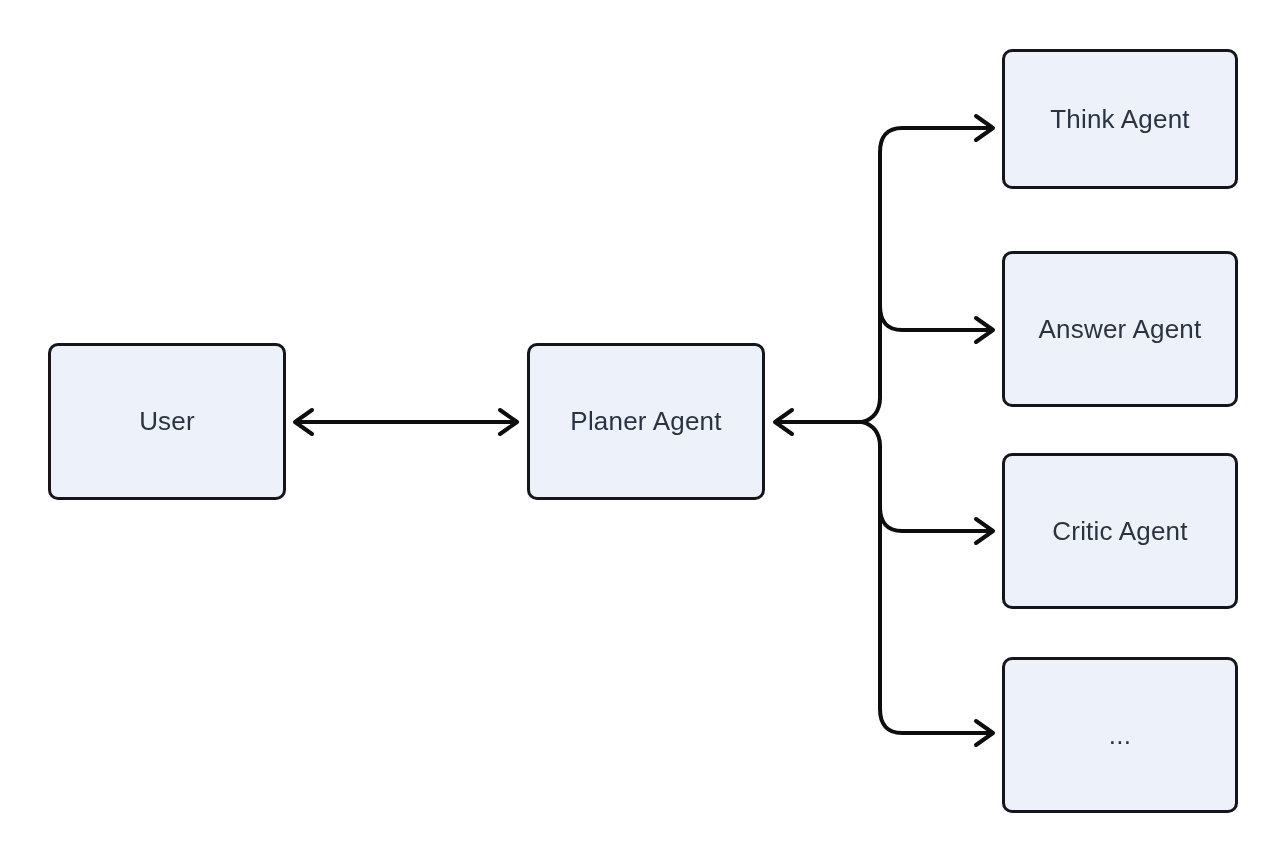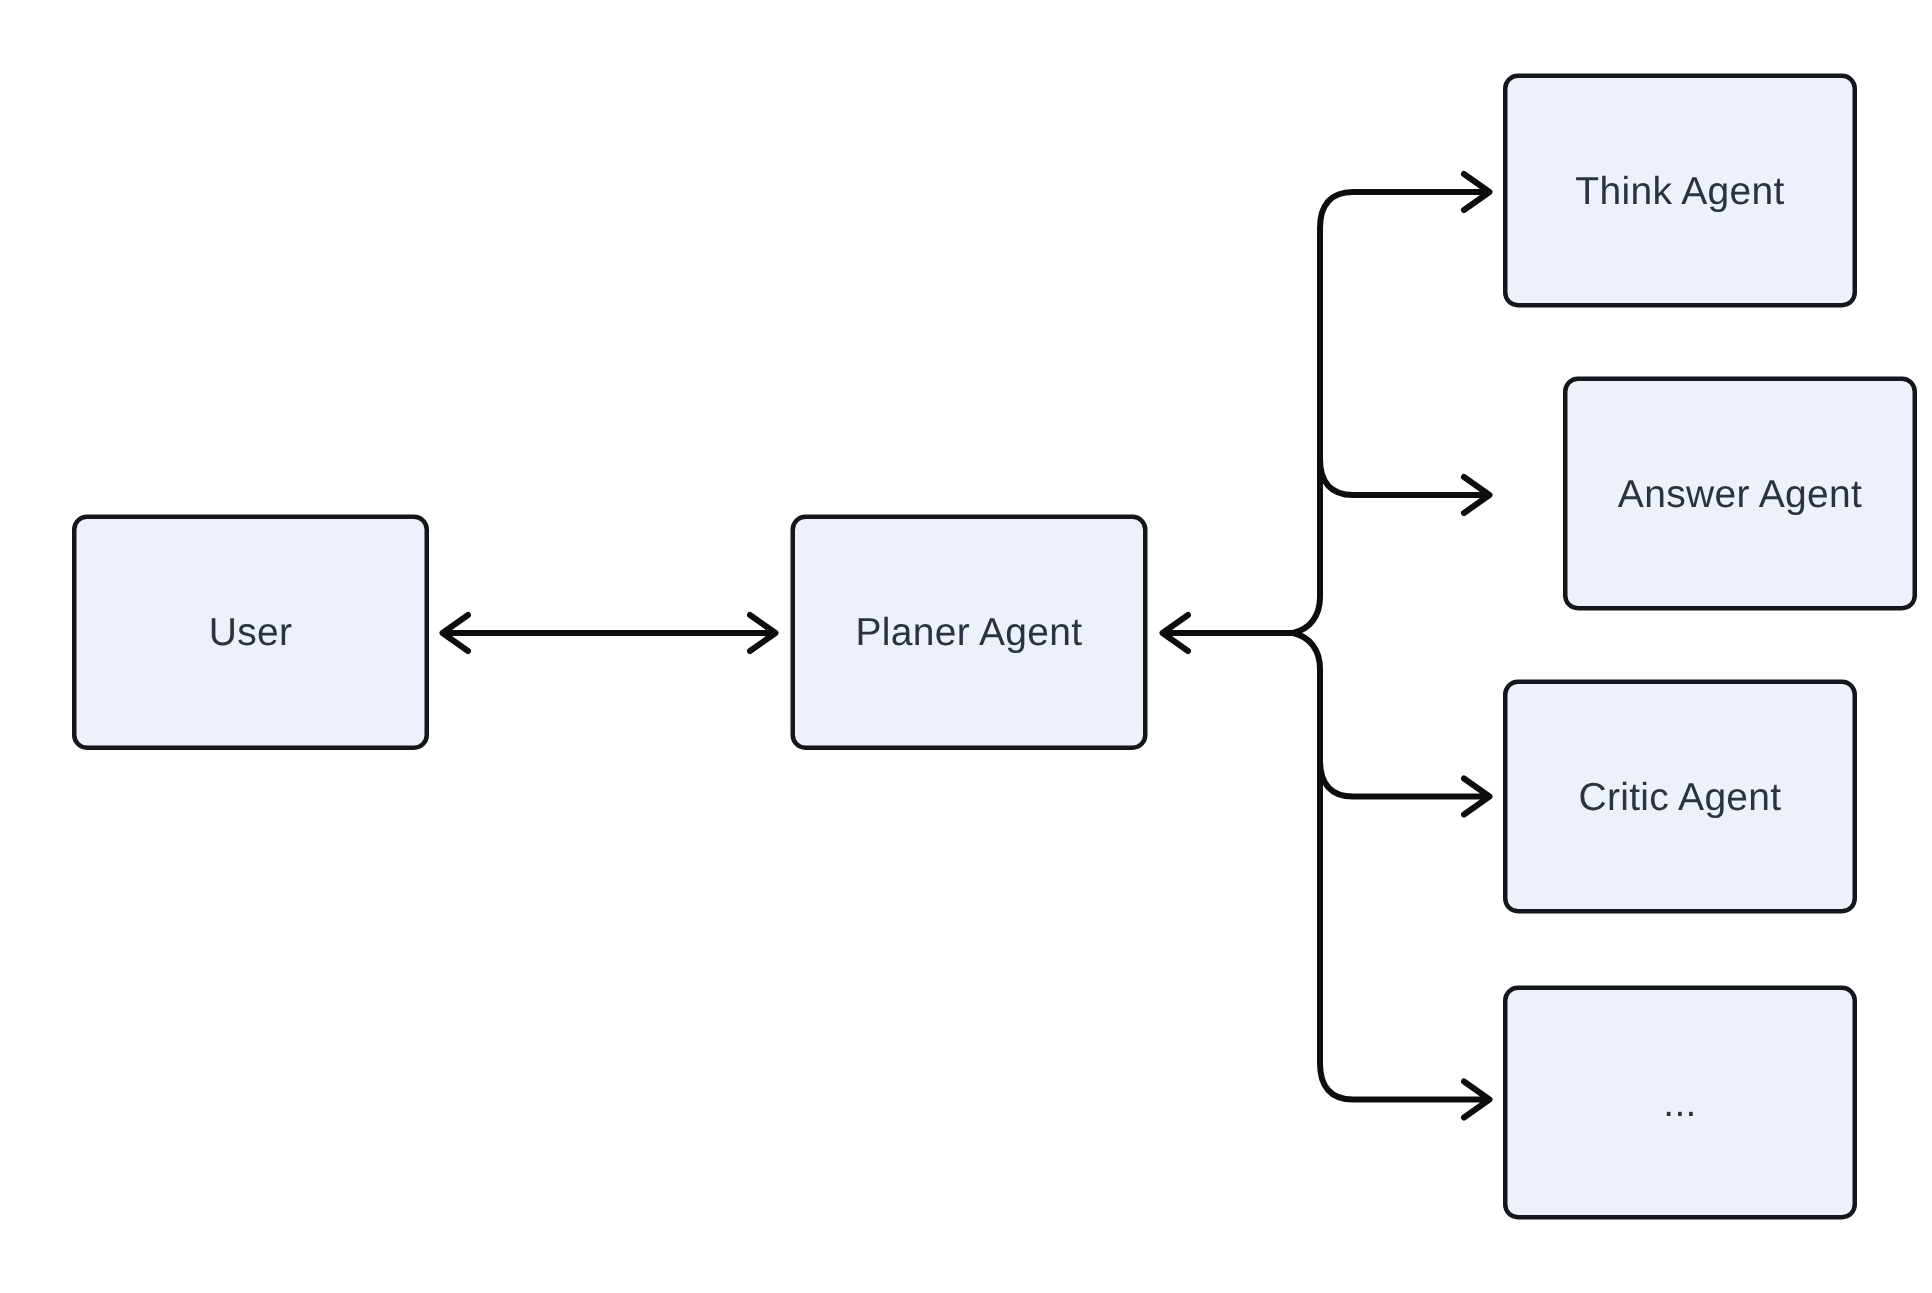--- a/index.html
+++ b/index.html
@@ -106,25 +106,25 @@
   </svg>
 
   <div class="node" style="left:527px; top:343px; width:238px; height:157px;">
     <span>Planer Agent</span>
   </div>
 
   <div class="node" style="left:48px; top:343px; width:238px; height:157px;">
     <span>User</span>
   </div>
 
-  <div class="node" style="left:1002px; top:49px; width:236px; height:156px;">
+  <div class="node" style="left:1002px; top:49px; width:236px; height:140px;">
     <span>Think Agent</span>
   </div>
 
-  <div class="node" style="left:1002px; top:251px; width:236px; height:156px;margin-left:40px;">
+  <div class="node" style="left:1002px; top:251px; width:236px; height:156px;">
     <span>Answer Agent</span>
   </div>
 
   <div class="node" style="left:1002px; top:453px; width:236px; height:156px;">
     <span>Critic Agent</span>
   </div>
 
   <div class="node" style="left:1002px; top:657px; width:236px; height:156px;">
     <span>...</span>
   </div>

